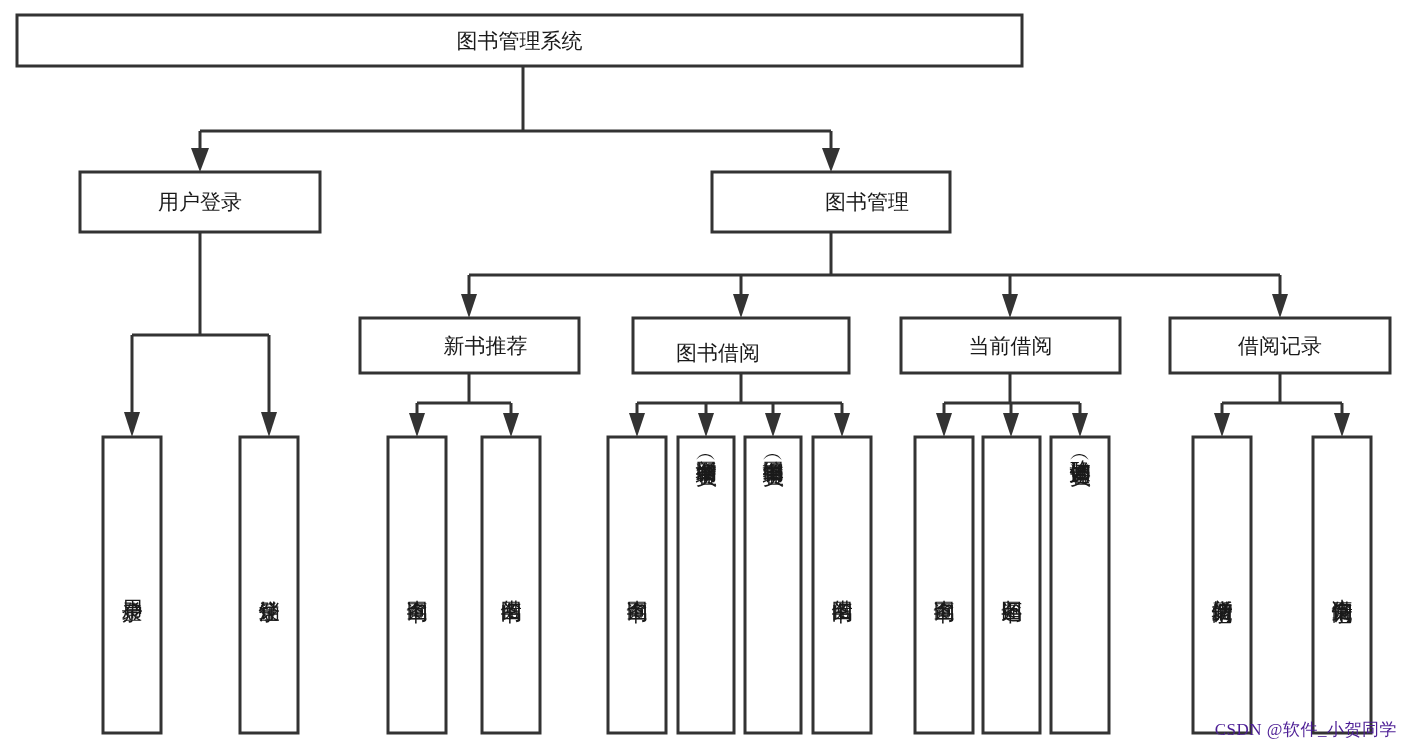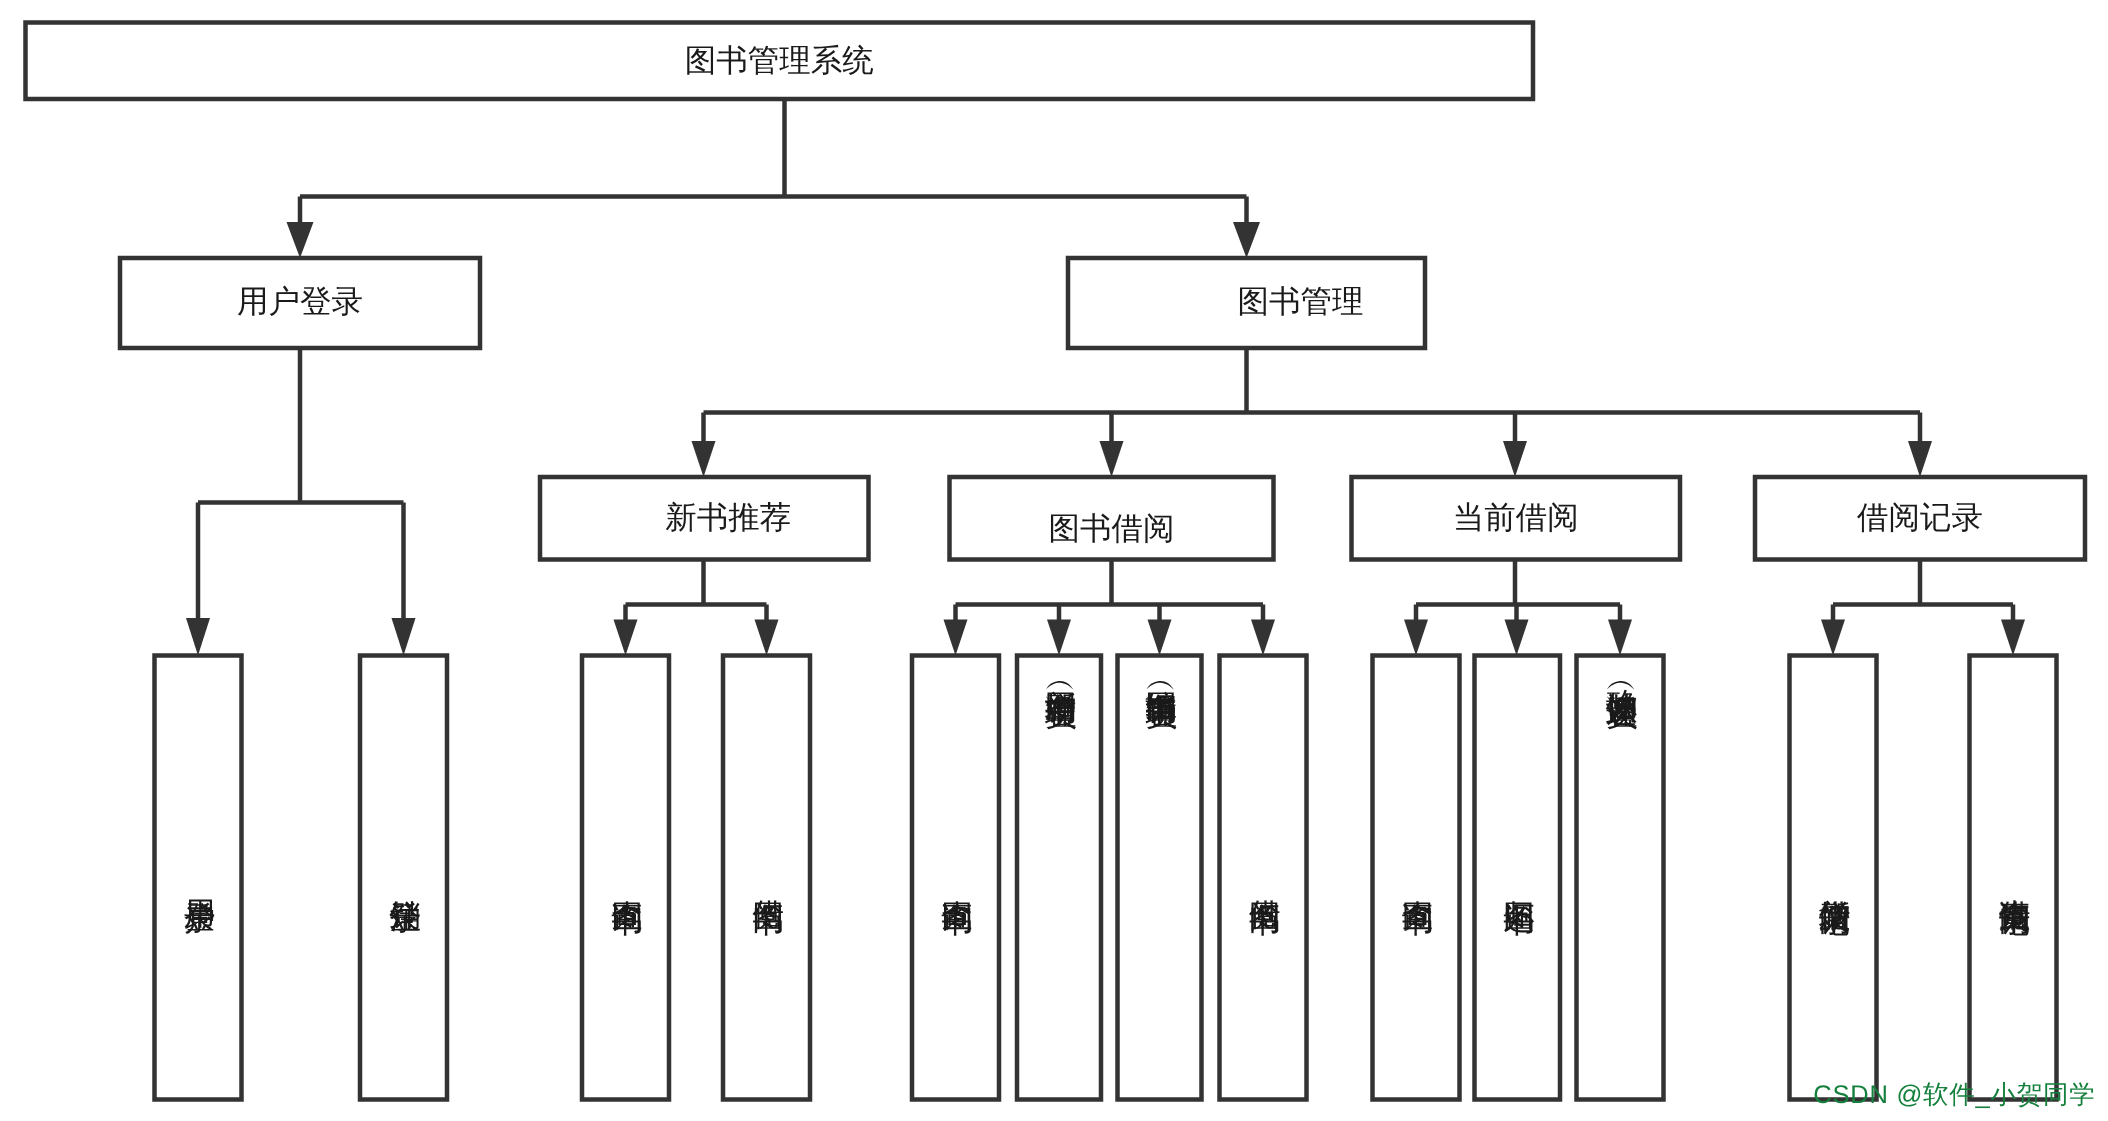--- a/index.html
+++ b/index.html
@@ -68,22 +68,22 @@
   }
   .node-label.vert.top-align {
     justify-content: flex-start;
     padding-top: 6px;
   }
   .watermark {
     position: absolute;
     right: 8px;
     bottom: 6px;
     font-size: 17px;
-    color: #15803d;
-    font-family: Liberation Sans, sans-serif;
+    color: #4c1d95;
+    font-family: Liberation Serif, serif;
     letter-spacing: 0.5px;
     white-space: nowrap;
   }
 </style>
 </head>
 <body>
 
 <div id="diagram-root">
 
   <svg id="tree-svg" viewBox="0 0 1405 747">
@@ -175,21 +175,21 @@
     <polygon class="arrow-head" points="1222,437 1214,413 1230,413"></polygon>
     <polygon class="arrow-head" points="1342,437 1334,413 1350,413"></polygon>
   </svg>
 
   <div class="node-label horiz" style="left:17px; top:15px; width:1005px; height:51px;">图书管理系统</div>
 
   <div class="node-label horiz" style="left:80px; top:172px; width:240px; height:60px;">用户登录</div>
   <div class="node-label horiz" style="left:712px; top:172px; width:238px; height:60px;margin-left:36px;">图书管理</div>
 
   <div class="node-label horiz" style="left:360px; top:318px; width:219px; height:55px;margin-left:16px;">新书推荐</div>
-  <div class="node-label horiz" style="left:633px; top:318px; width:216px; height:70px;">图书借阅</div>
+  <div class="node-label horiz" style="left:610px; top:318px; width:216px; height:70px;">图书借阅</div>
   <div class="node-label horiz" style="left:901px; top:318px; width:219px; height:55px;">当前借阅</div>
   <div class="node-label horiz" style="left:1170px; top:318px; width:220px; height:55px;">借阅记录</div>
 
   <div class="node-label vert" style="left:103px; top:437px; width:58px; height:296px;">用户登录</div>
   <div class="node-label vert" style="left:240px; top:437px; width:58px; height:296px;">注销登录</div>
 
   <div class="node-label vert" style="left:388px; top:437px; width:58px; height:296px;">查询图书</div>
   <div class="node-label vert" style="left:482px; top:437px; width:58px; height:296px;">借阅图书</div>
 
   <div class="node-label vert" style="left:608px; top:437px; width:58px; height:296px;">查询图书</div>

